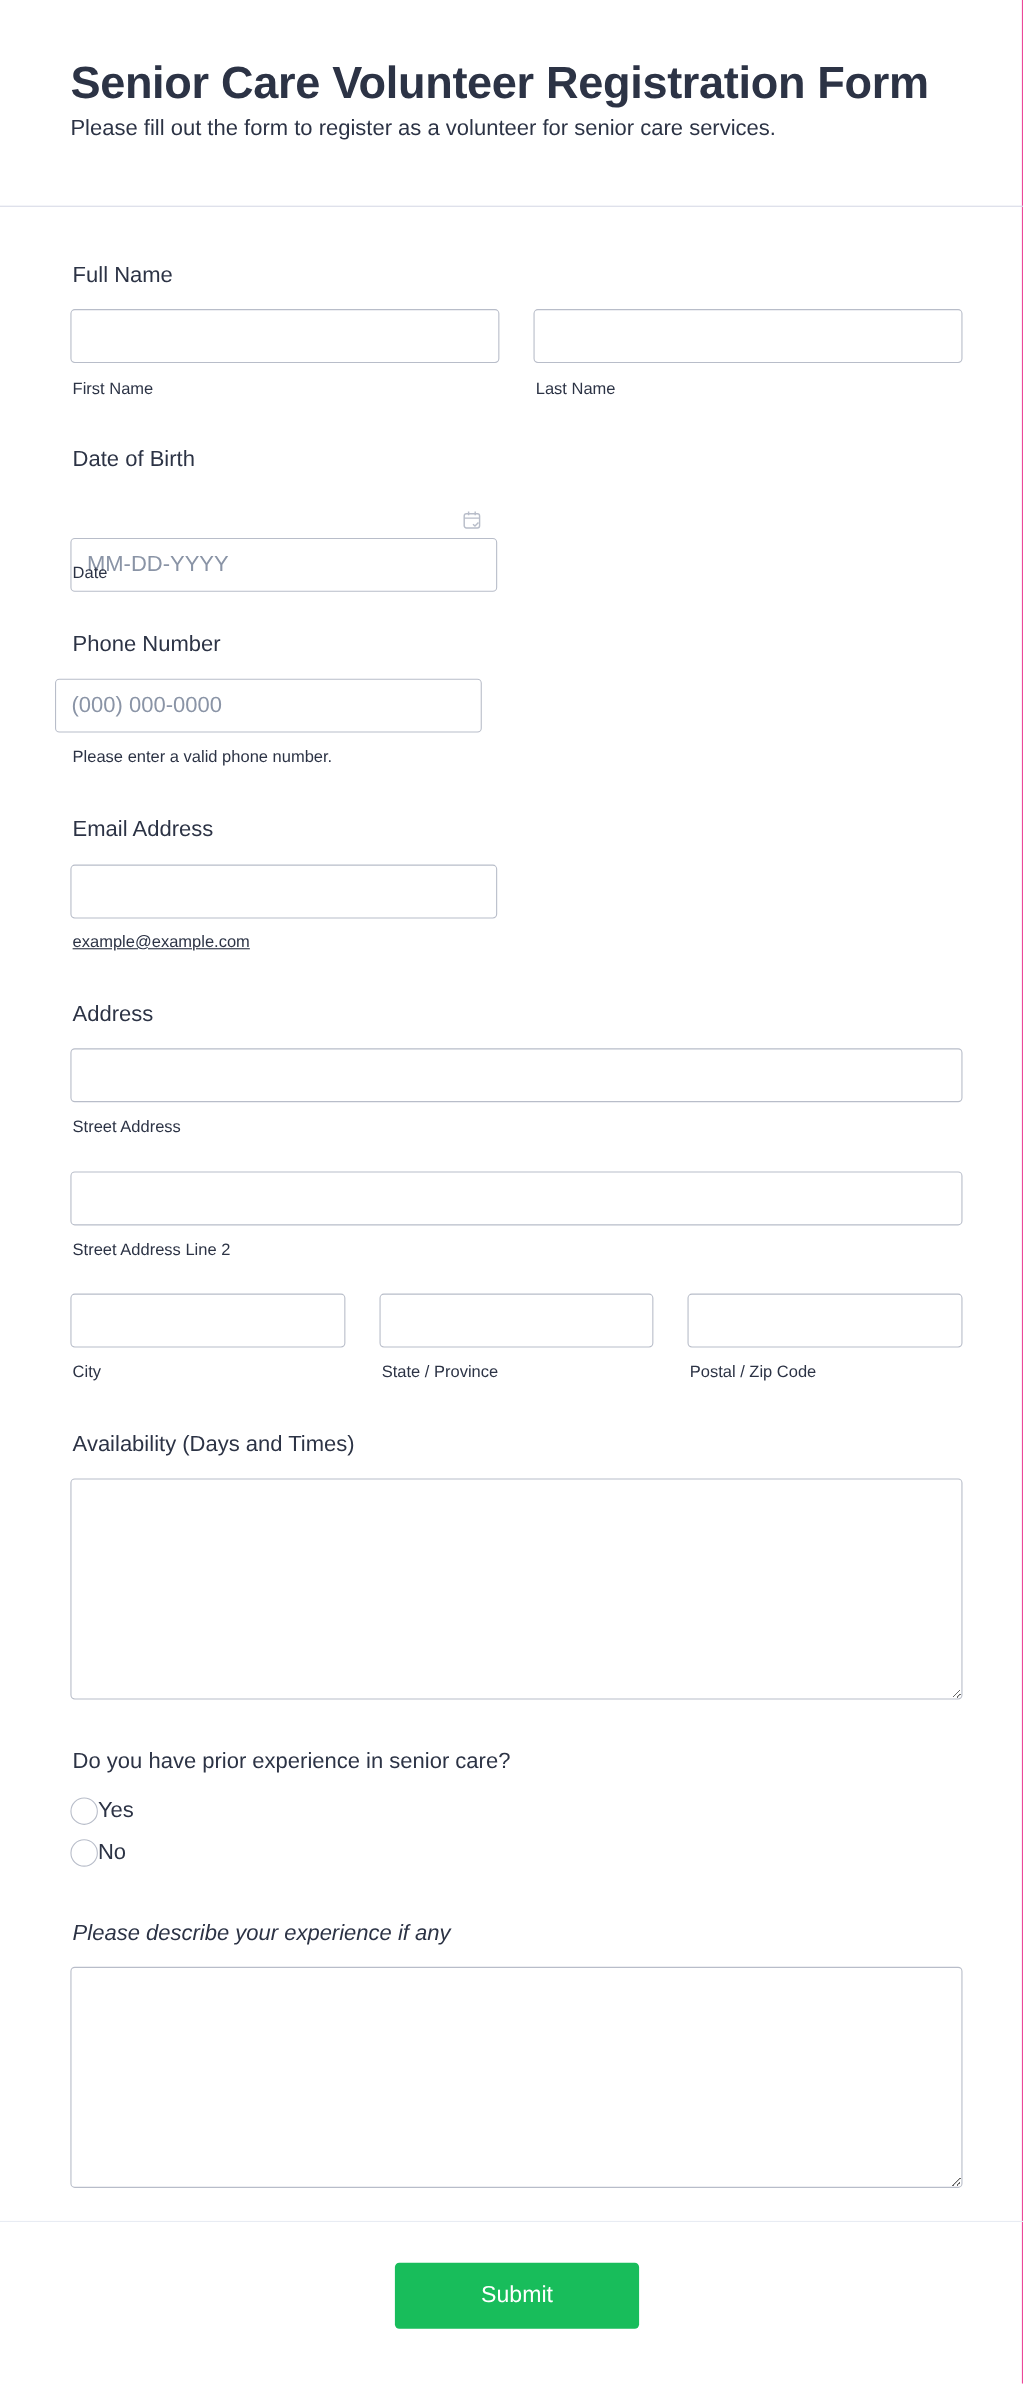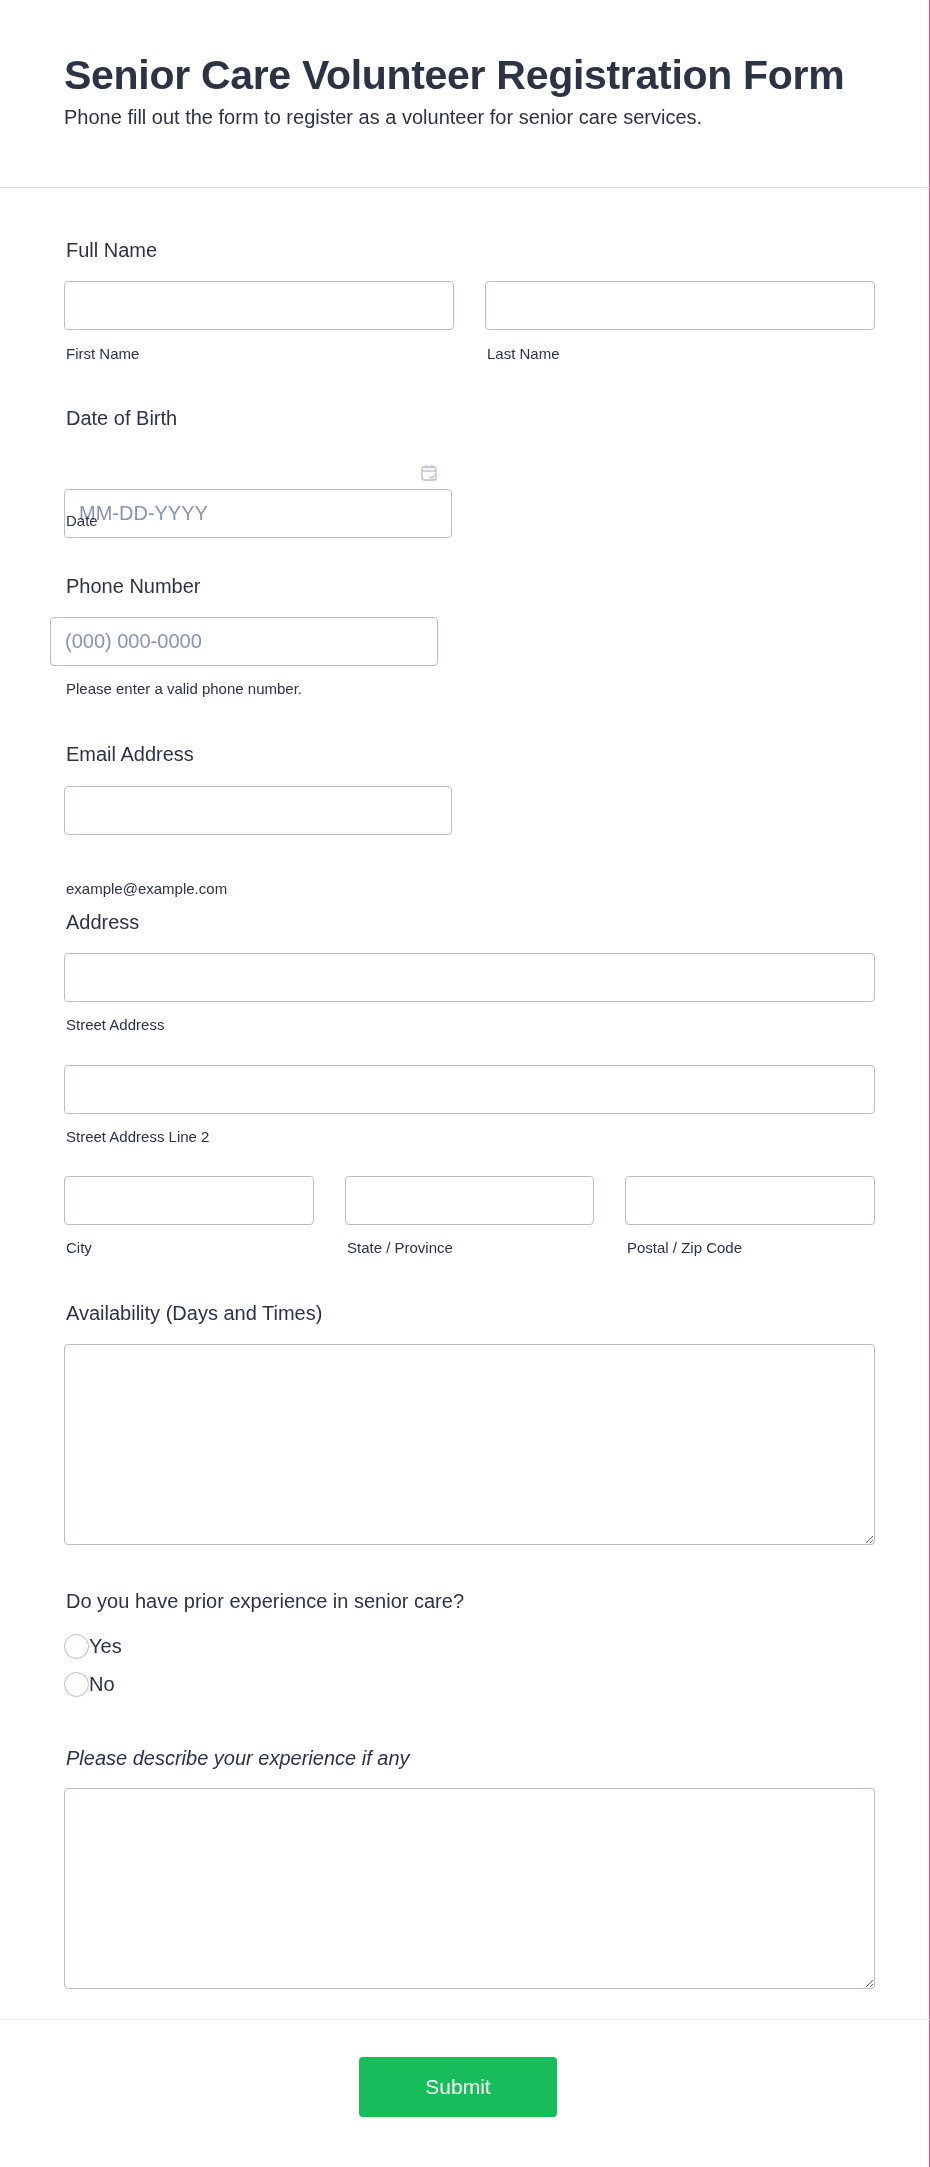--- a/index.html
+++ b/index.html
@@ -64,35 +64,35 @@
       border: 1px solid #b8bdc9; background: #fff; flex: none;
     }
     .radio-label {
       font-size: 20px; color: #2c3345;
     }
     .footer-divider {
       position: absolute; left: 0; top: 2019px; width: 930px; height: 1px;
       background: #e8ecf3;
     }
     .submit {
-      position: absolute; left: 359px; top: 2057px; width: 198px; height: 60px;
+      position: absolute; left: 359px; top: 2057px; width: 222px; height: 60px;
       background: #18bd5b; border: none; border-radius: 4px;
       color: #fff; font-size: 21px;
       font-family: "Liberation Sans", "DejaVu Sans", sans-serif;
       cursor: pointer;
     }
   </style>
 </head>
 <body>
 
 <div class="page">
 
   <div class="header">
     <h1 class="title">Senior Care Volunteer Registration Form</h1>
-    <div class="subtitle">Phone fill out the form to register as a volunteer for senior care services.</div>
+    <div class="subtitle">Please fill out the form to register as a volunteer for senior care services.</div>
   </div>
 
   <div class="label" style="top:239px;">Full Name</div>
   <input class="input" style="left: 64px; top: 281px; width: 390px;" type="text">
   <div class="sublabel" style="left:66px; top:345px;">First Name</div>
   <input class="input" style="left: 485px; top: 281px; width: 390px;" type="text">
   <div class="sublabel" style="left:487px; top:345px;">Last Name</div>
 
   <div class="label" style="top:407px;">Date of Birth</div>
   <input class="input" style="left: 64px; top: 449px; width: 388px; margin-top: 40px;" type="text" placeholder="MM-DD-YYYY">
@@ -104,21 +104,21 @@
     <polyline points="10,12.5 11.8,14.2 15,11" fill="none" stroke="#b8bdc9" stroke-width="1.3"></polyline>
   </svg>
   <div class="sublabel" style="left:66px; top:512px;">Date</div>
 
   <div class="label" style="top:575px;">Phone Number</div>
   <input class="input" style="left: 50px; top: 617px; width: 388px;" type="tel" placeholder="(000) 000-0000">
   <div class="sublabel" style="left:66px; top:680px;">Please enter a valid phone number.</div>
 
   <div class="label" style="top:743px;">Email Address</div>
   <input class="input" style="left: 64px; top: 786px; width: 388px;" type="email">
-  <div class="sublabel" style="left:66px; top:880px;">example@example.com</div>
+  <div class="sublabel" style="left:66px; top:848px;text-decoration:underline;">example@example.com</div>
 
   <div class="label" style="top:911px;">Address</div>
   <input class="input" style="left: 64px; top: 953px; width: 811px;" type="text">
   <div class="sublabel" style="left:66px; top:1016px;">Street Address</div>
   <input class="input" style="left: 64px; top: 1065px; width: 811px;" type="text">
   <div class="sublabel" style="left:66px; top:1128px;">Street Address Line 2</div>
 
   <input class="input" style="left: 64px; top: 1176px; width: 250px;" type="text">
   <div class="sublabel" style="left:66px; top:1239px;">City</div>
   <input class="input" style="left: 345px; top: 1176px; width: 249px;" type="text">

